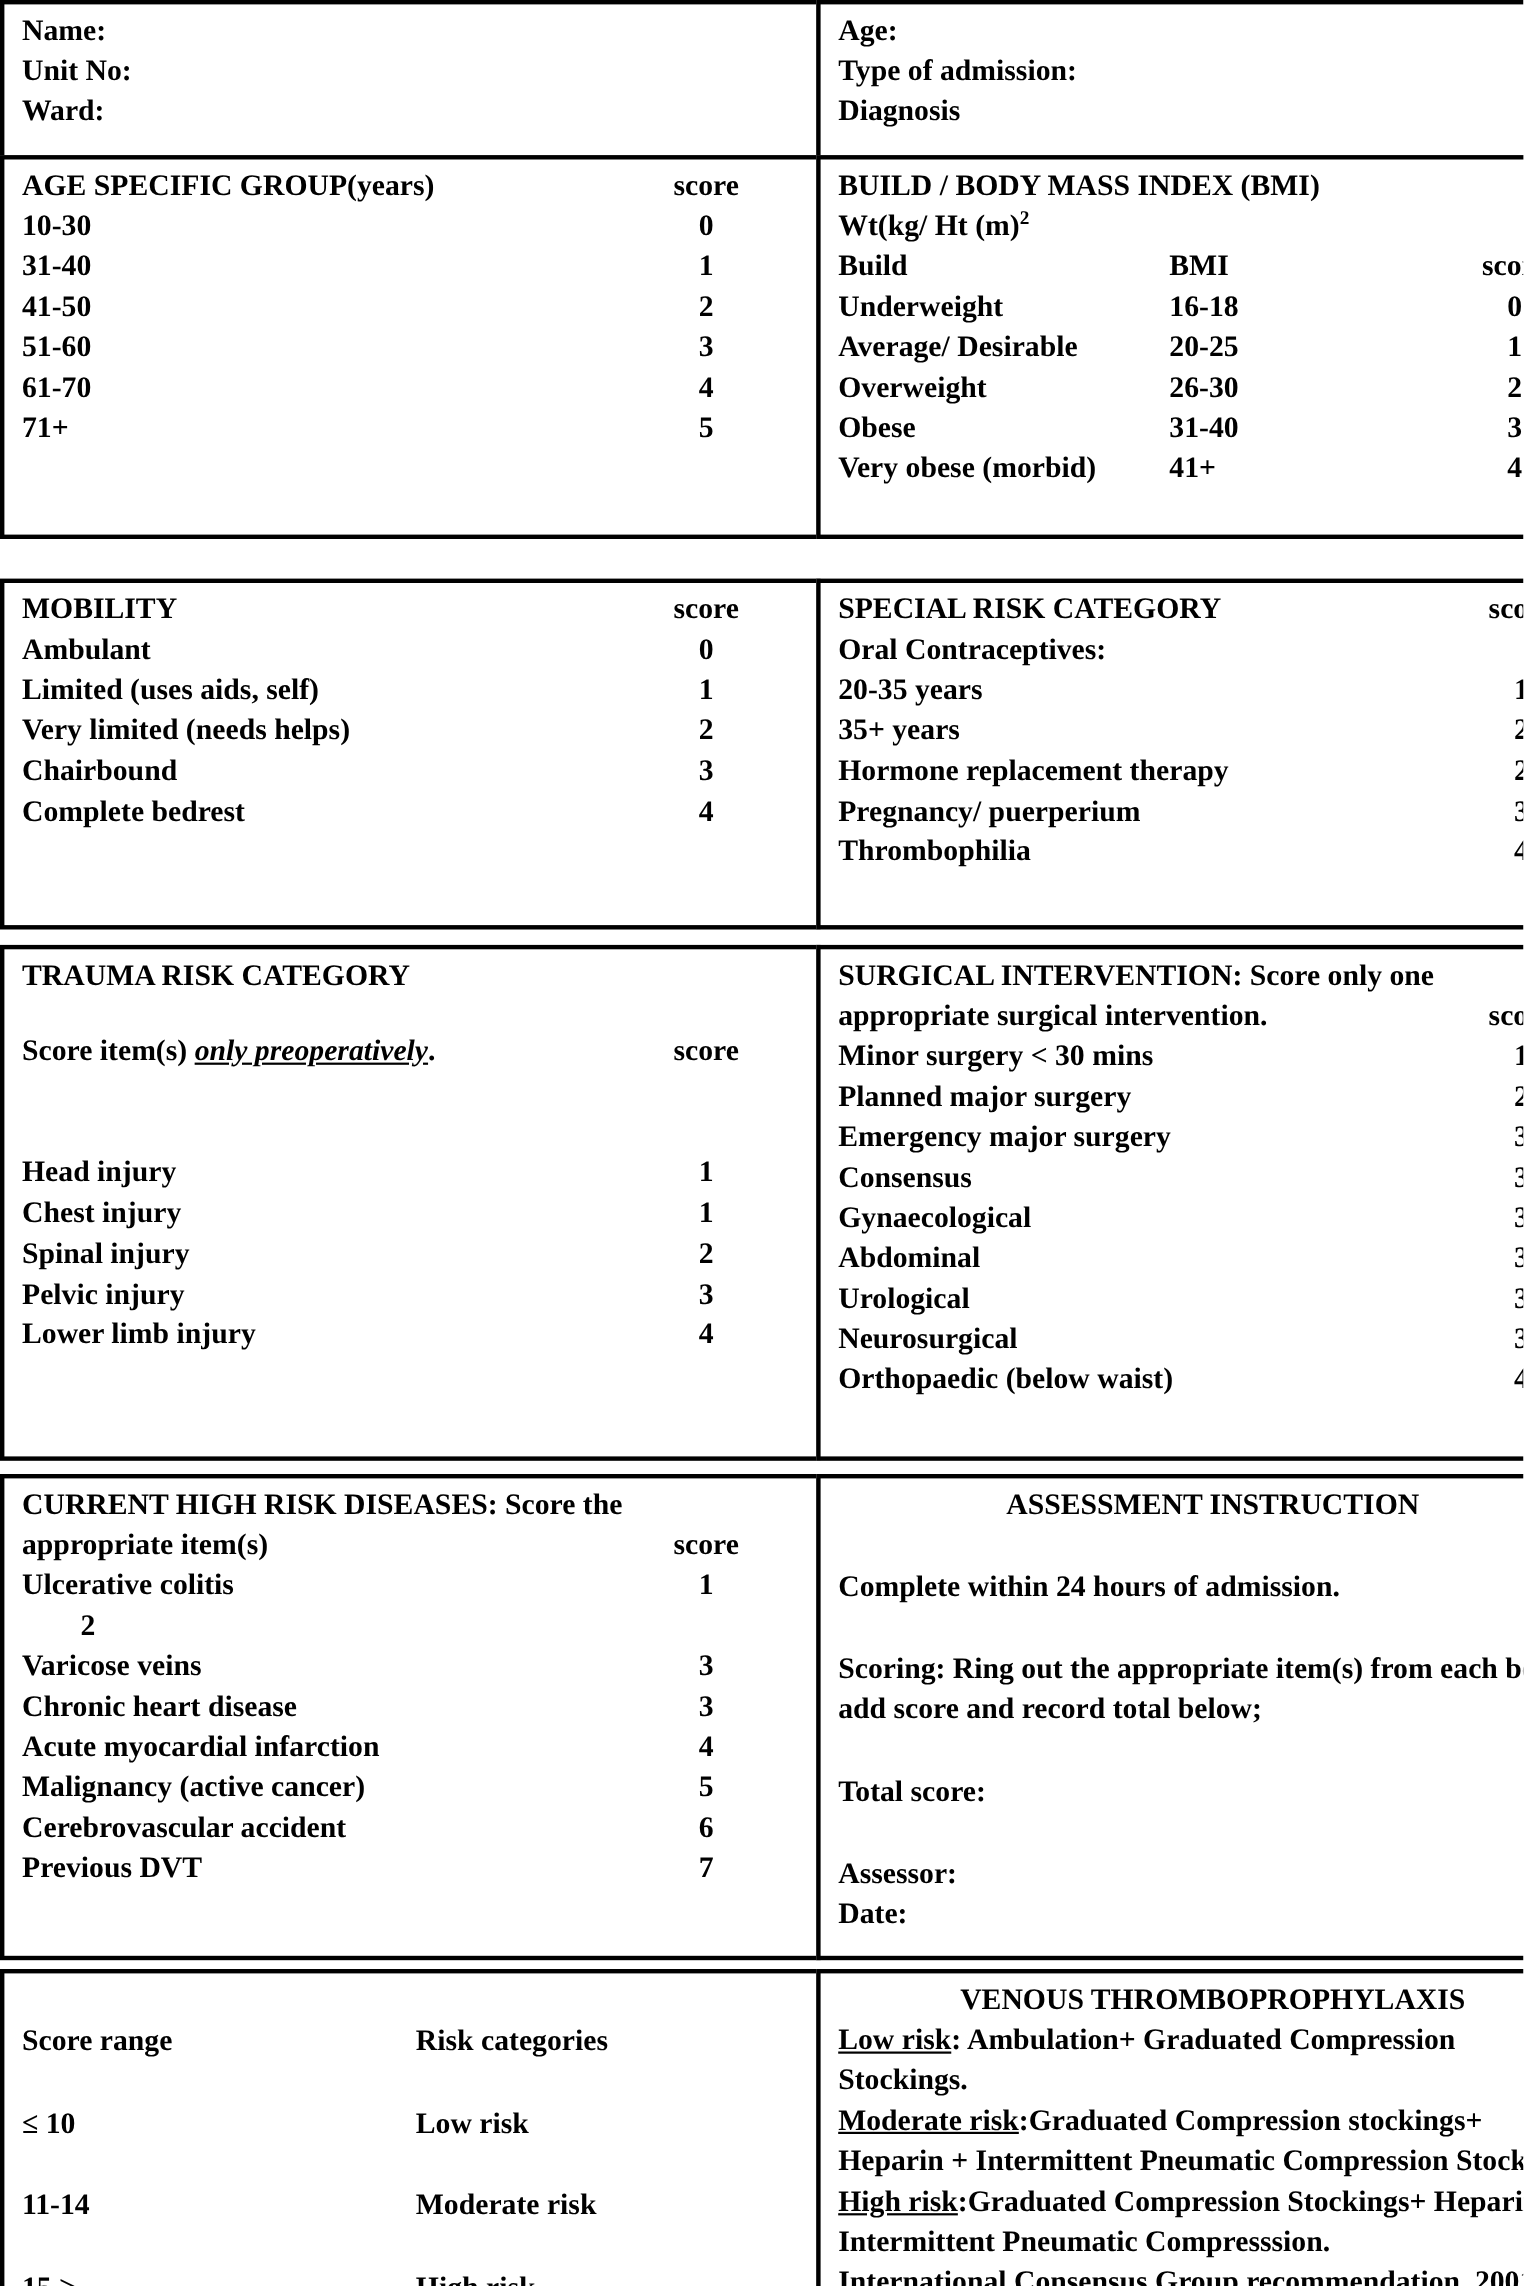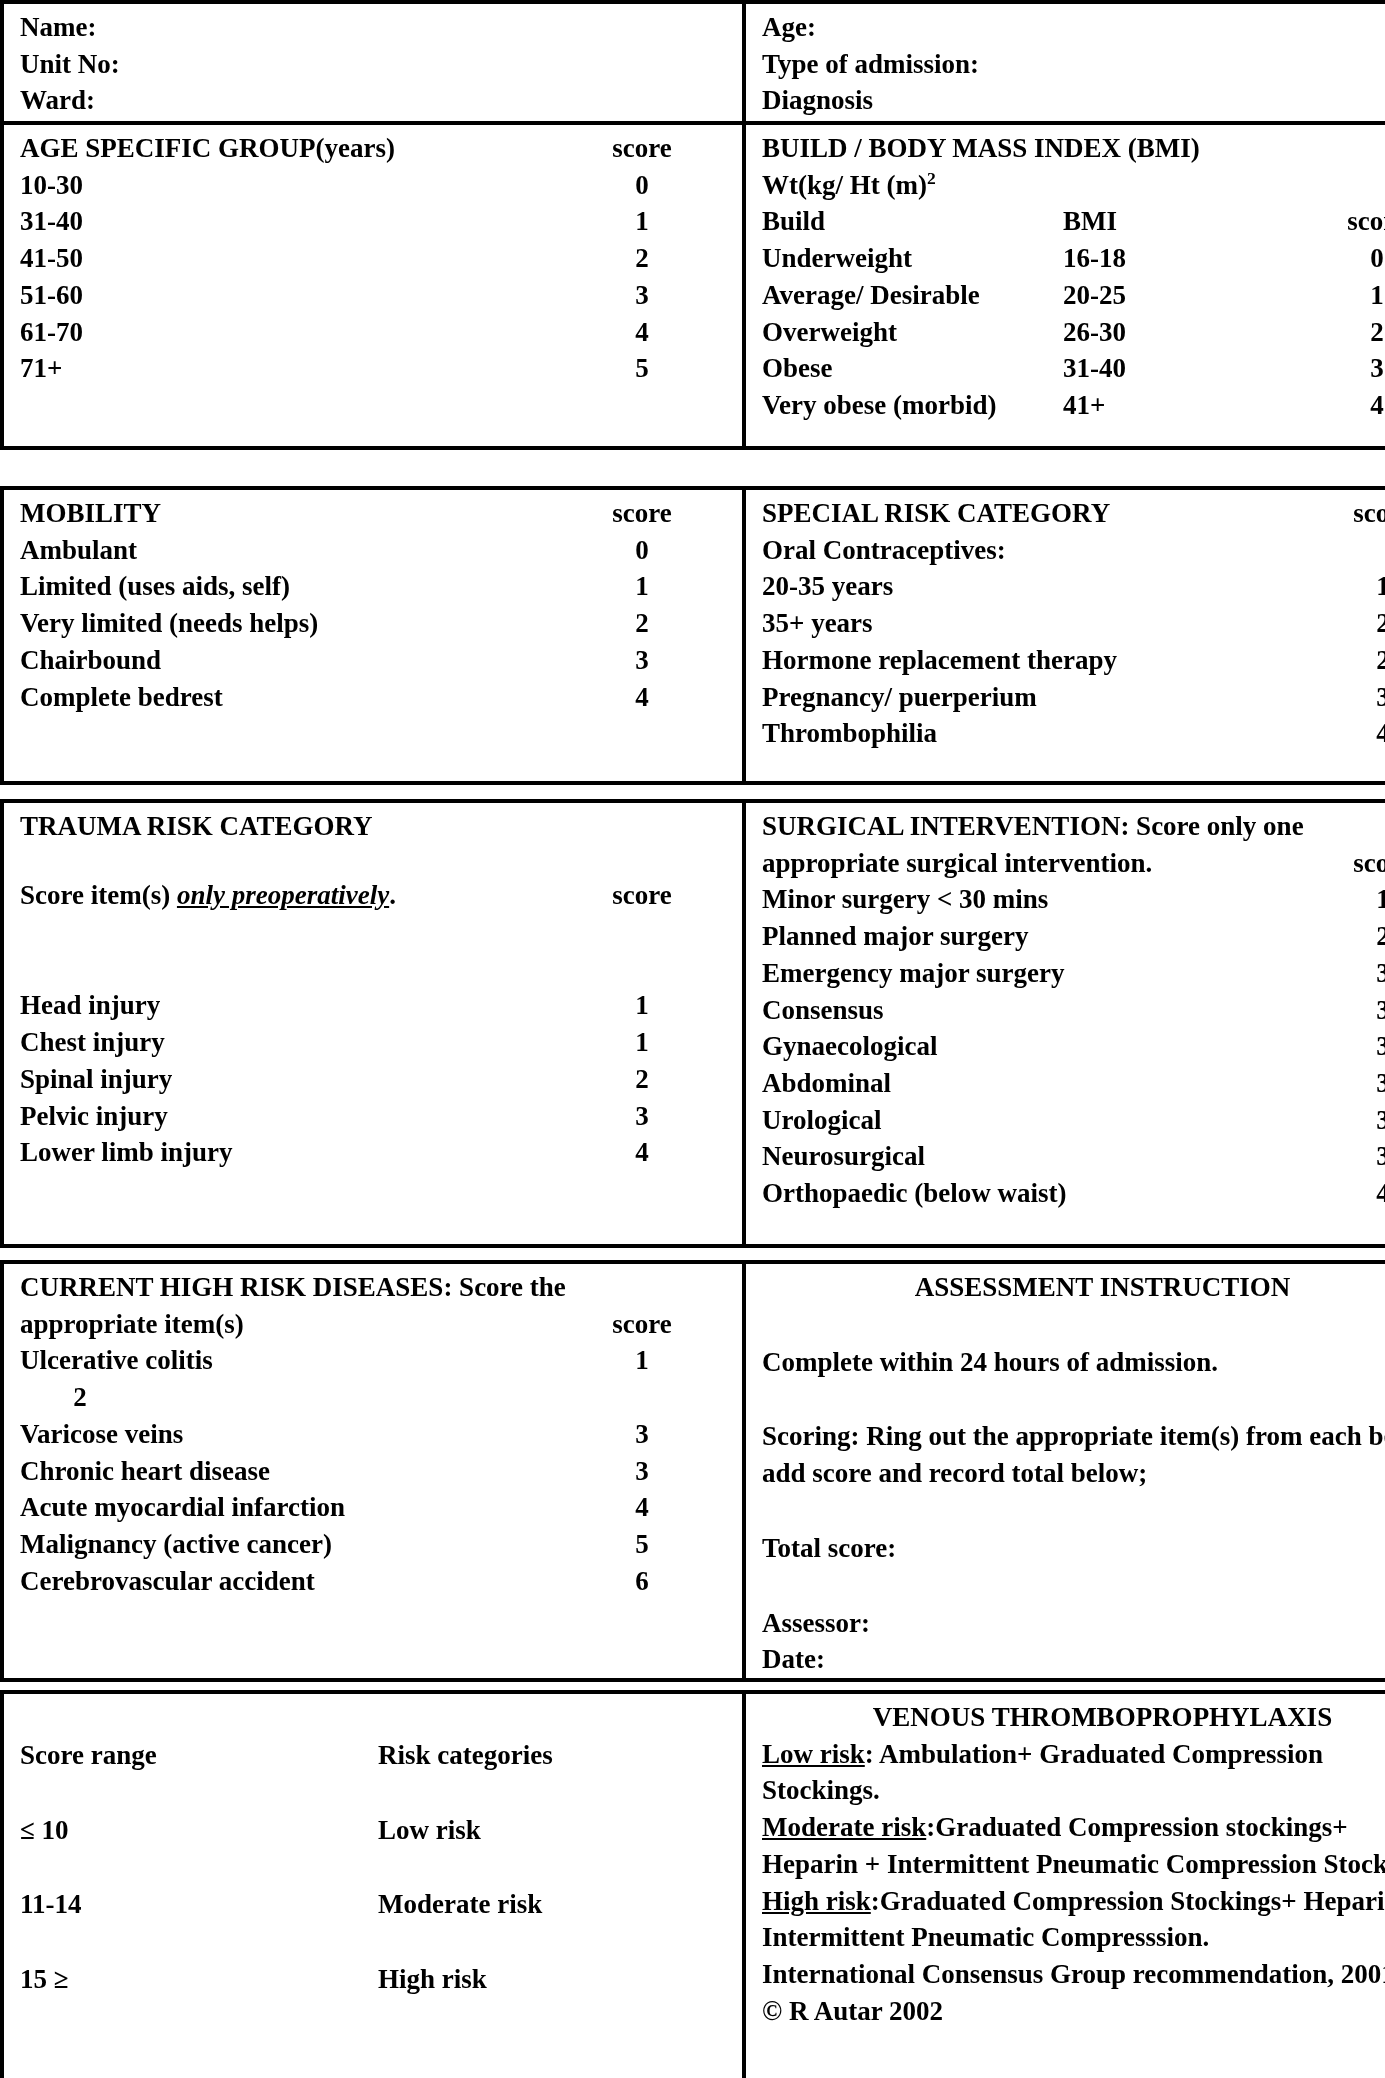--- a/index.html
+++ b/index.html
@@ -14,21 +14,21 @@
     line-height: 1.36;
     overflow: hidden;
   }
   .row { display: flex; align-items: stretch; width: 100%; }
   .row-attached { margin-top: -4px; }
   .gap-lg { margin-top: 36px; }
   .gap-md { margin-top: 14px; }
   .gap-sm { margin-top: 12px; }
   .gap-xs { margin-top: 8px; }
 
-  .box { border: 4px solid #000; padding: 5px 14px 0 16px; background: #fff; }
+  .box { border: 4px solid #000; padding: 5px 14px 20px 16px; background: #fff; }
   .box-left  { width: 708px; flex: none; }
   .box-right { width: 681px; flex: none; margin-left: -4px; }
 
   .mh-header { min-height: 112px; }
   .mh-r2 { min-height: 316px; }
   .mh-r3 { min-height: 286px; }
   .mh-r4 { min-height: 436px; }
   .mh-r5 { min-height: 406px; font-family: Liberation Serif, serif; }
   .mh-r6 { min-height: 464px; }
 
@@ -355,20 +355,24 @@
           <div class="srow">
             <span class="lbl">Malignancy (active cancer)</span>
             <span class="score-col">5</span>
           </div>
 
           <div class="srow">
             <span class="lbl">Cerebrovascular accident</span>
             <span class="score-col">6</span>
           </div>
 
+          <div class="srow">
+            <span class="lbl">Previous DVT</span>
+            <span class="score-col">7</span>
+          </div>
         </div>
     </div>
     <div class="box box-right mh-r5">
       <div class="center">ASSESSMENT INSTRUCTION</div>
       <div class="para">Complete within 24 hours of admission.</div>
       <div class="para">Scoring: Ring out the appropriate item(s) from each box, add score and record total below;</div>
       <div class="para">Total score:</div>
       <div class="para">Assessor:</div>
       <div class="para-tight">Date:</div>
     </div>

